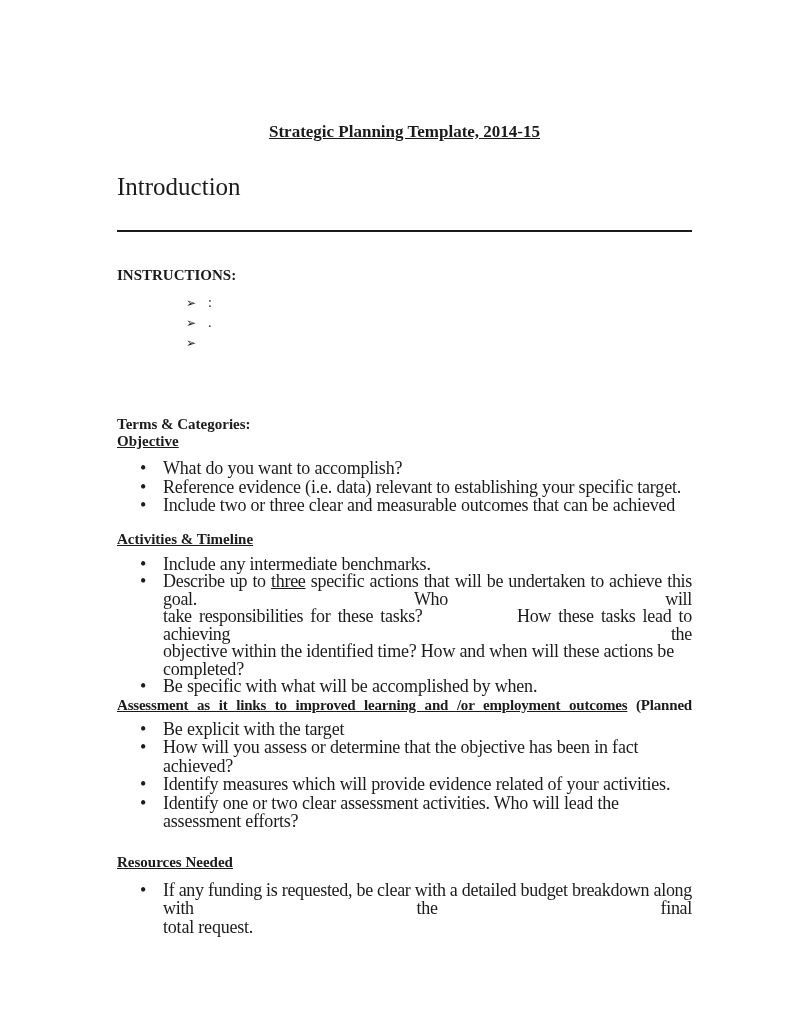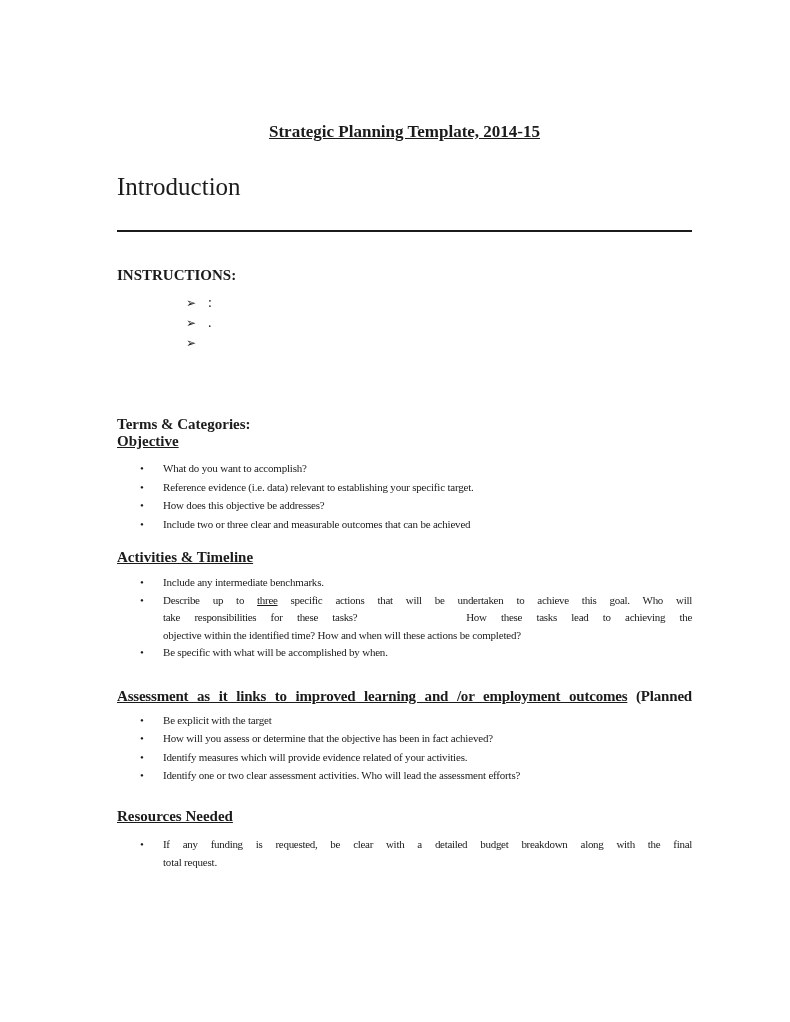--- a/index.html
+++ b/index.html
@@ -49,21 +49,21 @@
   .arrow-mark { display: inline-block; padding-left: 12px; font-size: 14px; }
   .h-terms { margin-top: 63px; }
   .h-section { text-decoration: underline; }
   .h-objective { }
   .h-activities { margin-top: 16px; }
   .h-resources { margin-top: 23px; }
   ul.blist {
     list-style: none;
     margin: 9px 0 0 0;
     padding: 0;
-    font-size: 11px;
+    font-size: 18px;
     letter-spacing: -0.2px;
   }
   ul.blist li {
     position: relative;
     padding-left: 46px;
     line-height: 18.5px;
   }
   ul.blist li::before {
     content: "\2022";
     position: absolute;
@@ -77,21 +77,20 @@
   .jline {
     text-align: justify;
     text-align-last: justify;
     letter-spacing: -0.3px;
     word-spacing: -1px;
   }
   .jline .u { text-decoration: underline; }
   .lastline { text-align: left; text-align-last: left; }
   .gap { display: inline-block; width: 80px; }
   .assess-heading {
-    margin-top: 25px;
     font-size: 15px;
     line-height: 18px;
     font-weight: bold;
   }
   .assess-line1 {
     text-align: justify;
     text-align-last: justify;
     letter-spacing: -0.2px;
   }
   .assess-line1 .u { text-decoration: underline; }
@@ -115,21 +114,20 @@
     <div class="arrow-row"><span class="arrow">➢</span><span class="arrow-mark"></span></div>
   </div>
 
   <div class="h-bold h-terms">Terms &amp; Categories:</div>
 
   <div class="h-bold h-section h-objective">Objective</div>
 
   <ul class="blist">
     <li>What do you want to accomplish?</li>
     <li>Reference evidence (i.e. data) relevant to establishing your specific target.</li>
-    <li>How does this objective be addresses?</li>
     <li>Include two or three clear and measurable outcomes that can be achieved</li>
   </ul>
 
   <div class="h-bold h-section h-activities">Activities &amp; Timeline</div>
 
   <ul class="blist act-list">
     <li>Include any intermediate benchmarks.</li>
     <li>
       <div class="jline"><span>Describe up to</span> <span class="u">three</span> <span>specific actions that will be undertaken to achieve this goal. Who will</span></div>
       <div class="jline"><span>take responsibilities for these tasks?</span> <span class="gap"></span> <span>How these tasks lead to achieving the</span></div>

